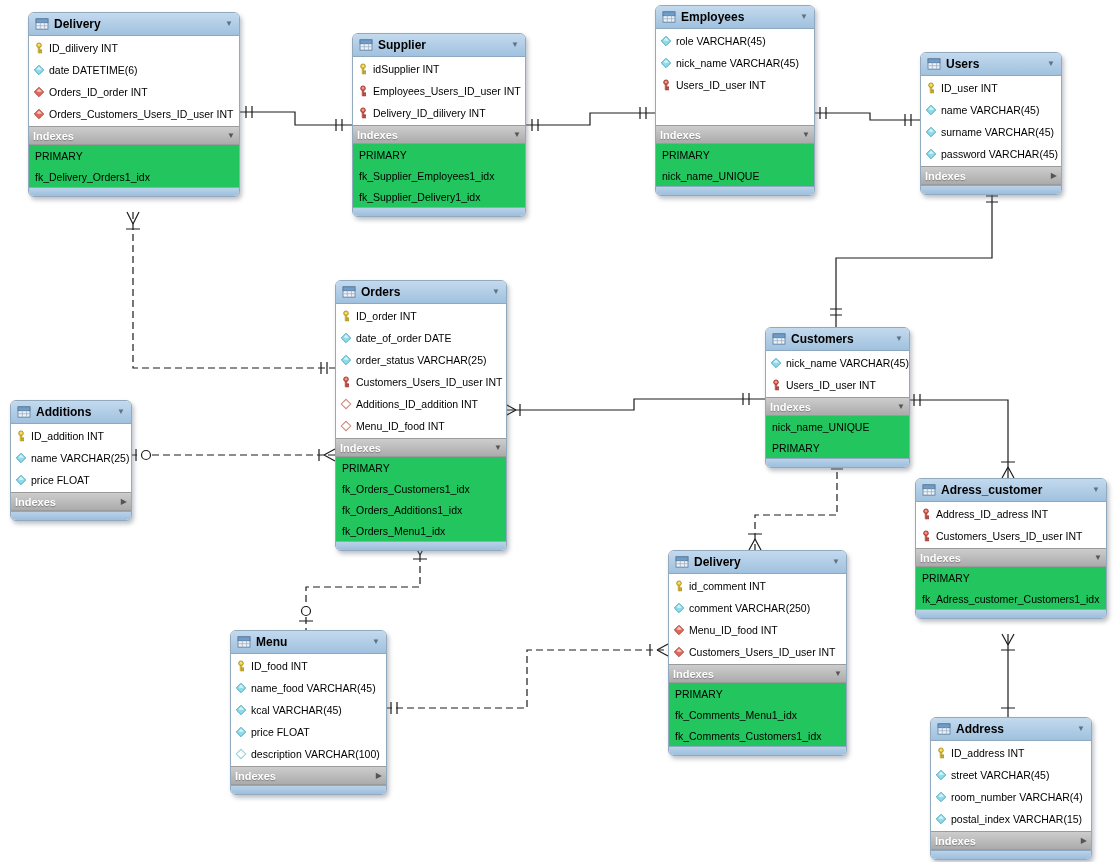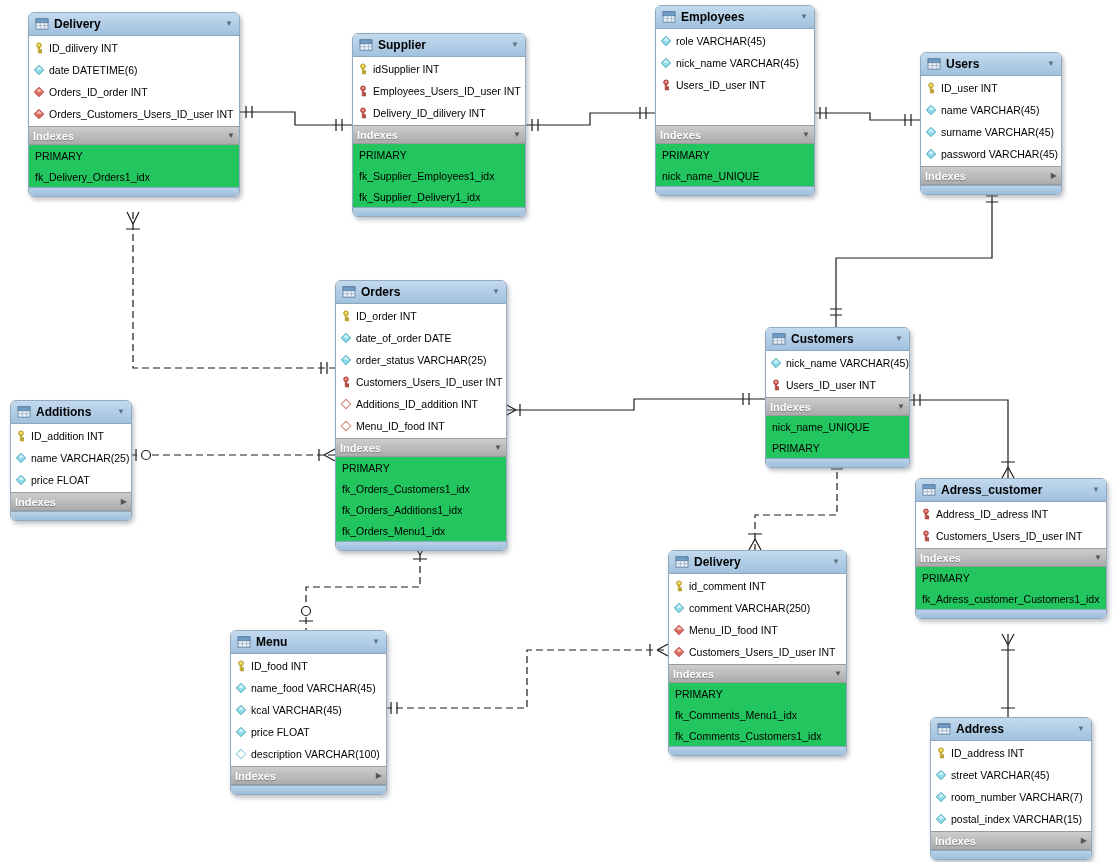--- a/index.html
+++ b/index.html
@@ -620,21 +620,21 @@
         <div class="col-row">
           <svg class="icn" viewBox="0 0 14 14">
             <use href="#sym-column-notnull-icon"></use>
           </svg>
           <span class="col-text">street VARCHAR(45)</span>
         </div>
         <div class="col-row">
           <svg class="icn" viewBox="0 0 14 14">
             <use href="#sym-column-notnull-icon"></use>
           </svg>
-          <span class="col-text">room_number VARCHAR(7)</span>
+          <span class="col-text">room_number VARCHAR(4)</span>
         </div>
         <div class="col-row">
           <svg class="icn" viewBox="0 0 14 14">
             <use href="#sym-column-notnull-icon"></use>
           </svg>
           <span class="col-text">postal_index VARCHAR(15)</span>
         </div>
       </div>
     <div class="idxhead">
       <span class="idxlabel">Indexes</span>

